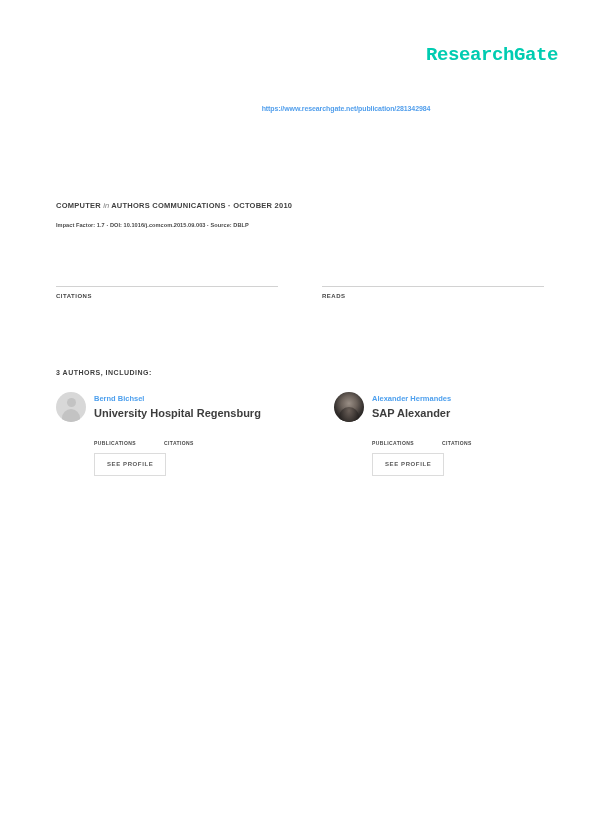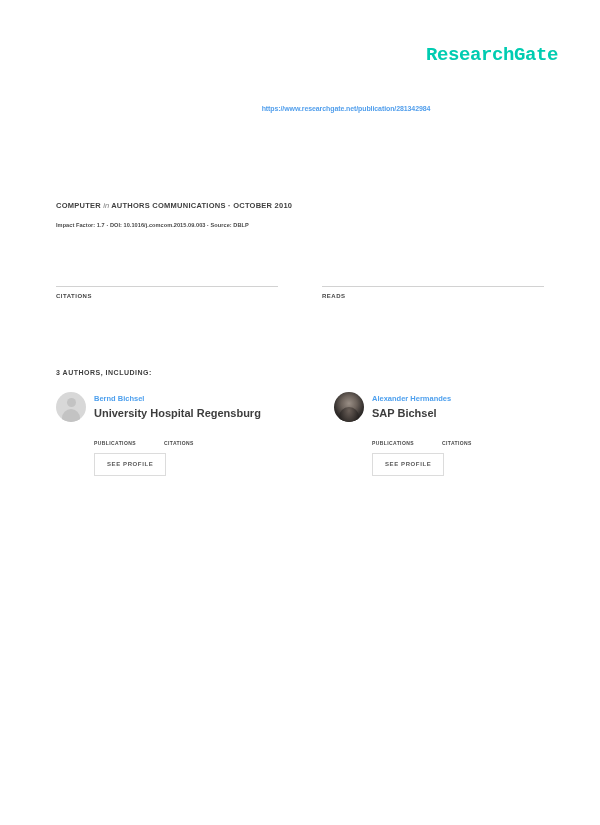--- a/index.html
+++ b/index.html
@@ -311,21 +311,21 @@
         </div>
       </div>
       <div class="see-profile">SEE PROFILE</div>
     </div>
 
     <div class="author">
       <div class="author-head">
         <div class="avatar photo"></div>
         <div class="author-text">
           <div class="author-name">Alexander Hermandes</div>
-          <div class="author-affil">SAP Bichsel</div>
+          <div class="author-affil">SAP Alexander</div>
         </div>
       </div>
       <div class="author-stats">
         <div class="astat">
           <div class="astat-value"></div>
           <div class="astat-label">PUBLICATIONS</div>
         </div>
         <div class="astat">
           <div class="astat-value"></div>
           <div class="astat-label">CITATIONS</div>

